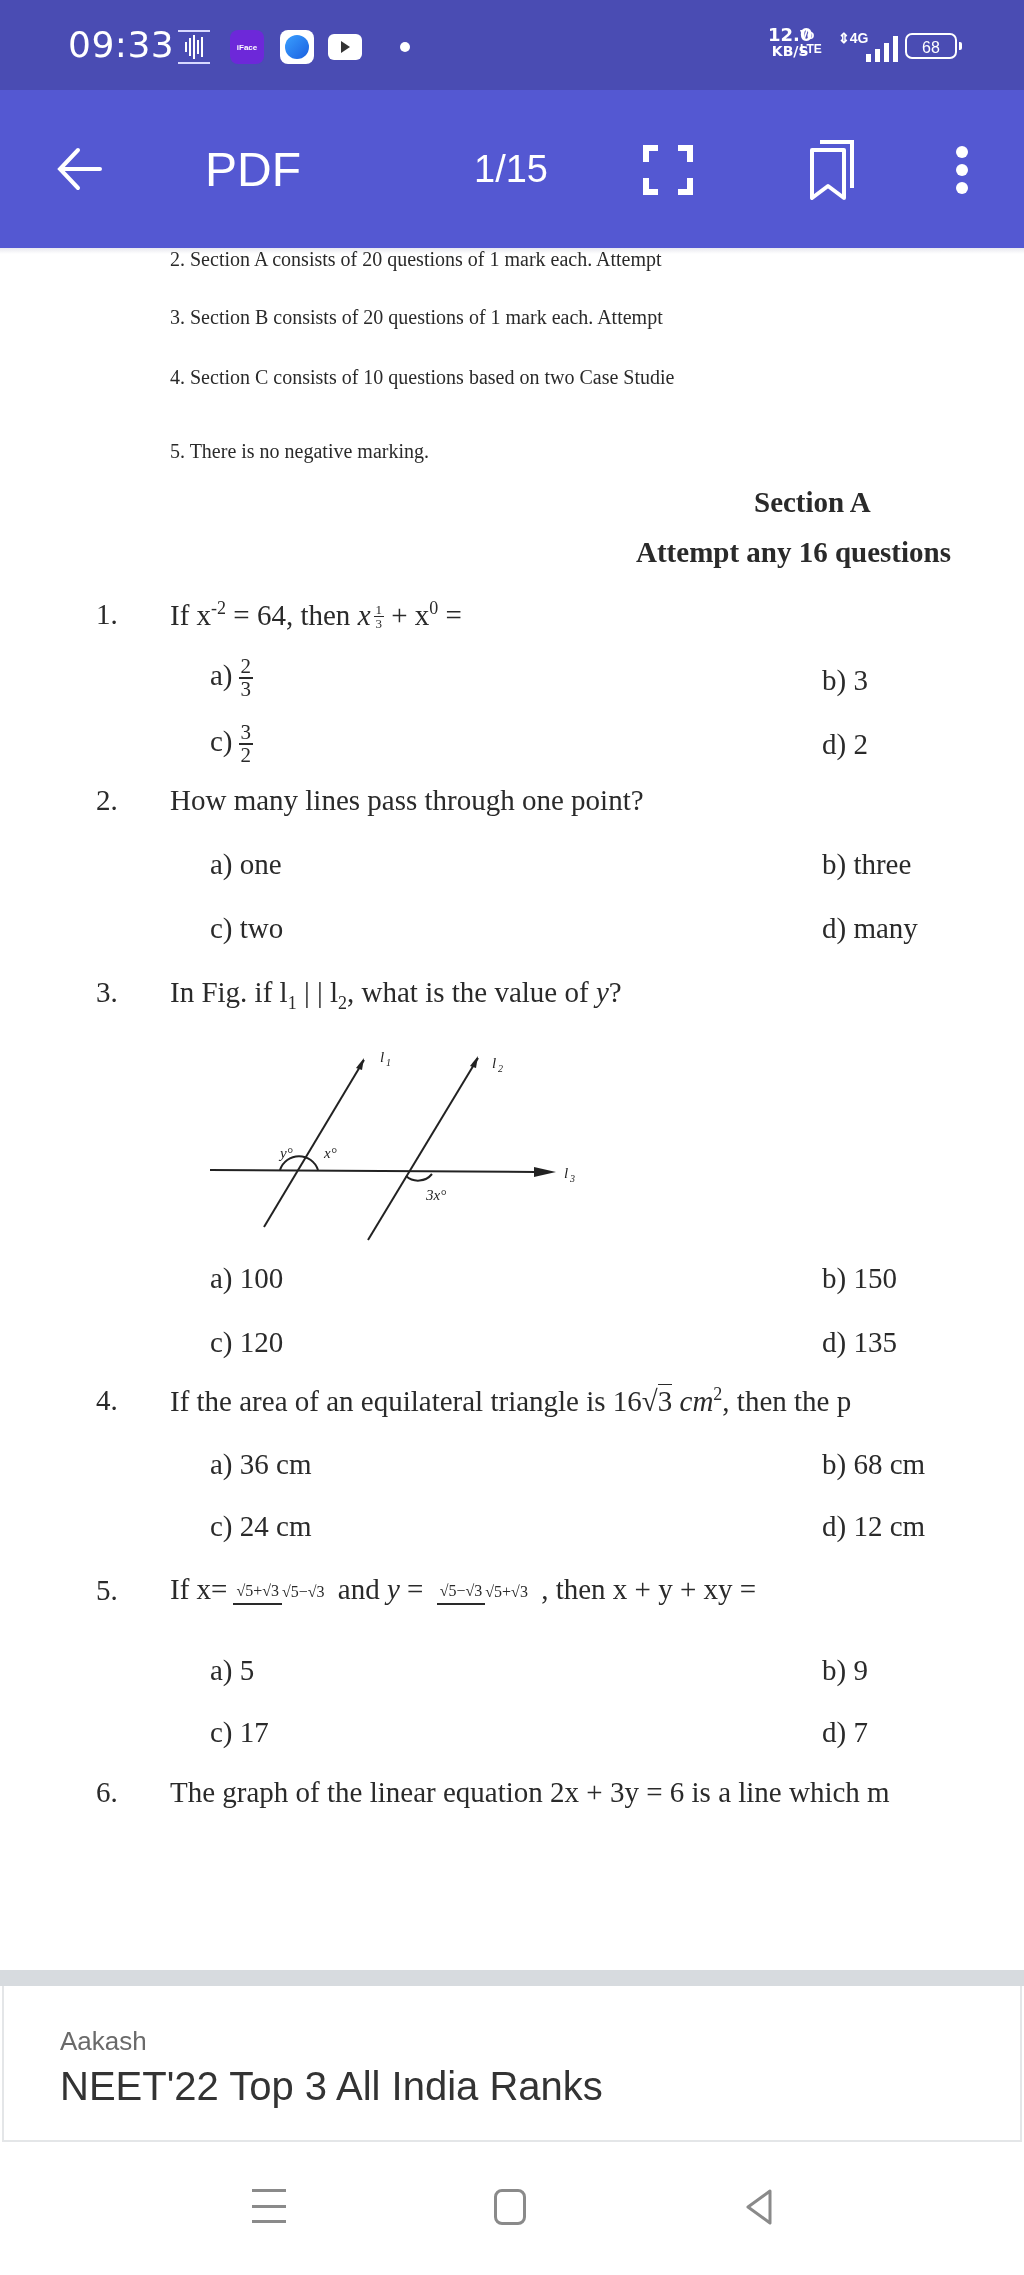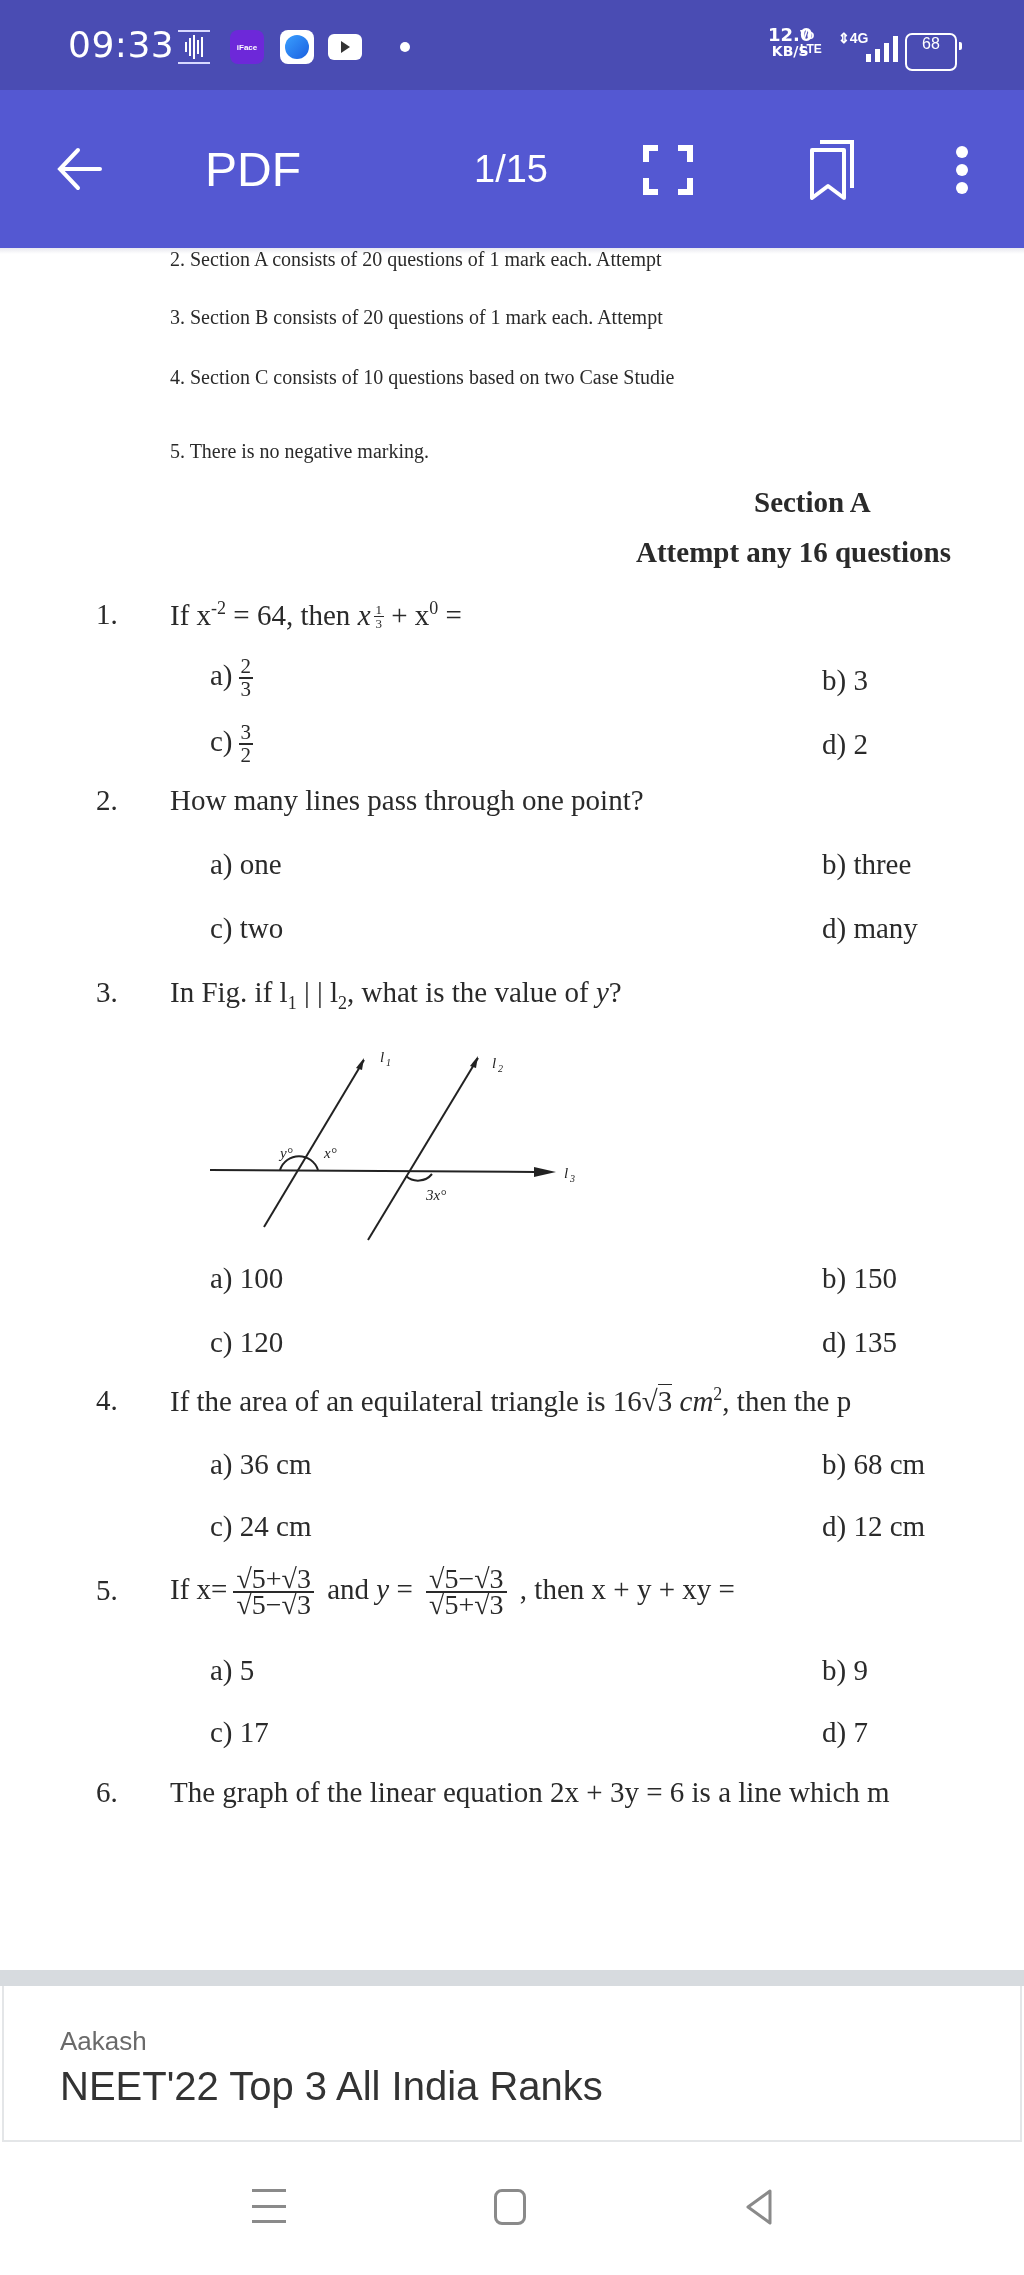--- a/index.html
+++ b/index.html
@@ -20,21 +20,21 @@
     .sb-blue b { display:block; width:24px; height:24px; border-radius:50%; background: linear-gradient(135deg,#3aa0ff,#1a5fe0); }
     .sb-yt { left: 328px; width: 34px; height: 26px; top: 34px; border-radius: 6px; background: #fff; display:flex; align-items:center; justify-content:center; }
     .sb-yt b { width:0; height:0; border-left: 9px solid #333; border-top: 6px solid transparent; border-bottom: 6px solid transparent; }
     .sb-dot { left: 400px; top: 42px; width: 10px; height: 10px; border-radius: 50%; background: #fff; }
     .sb-speed { position: absolute; left: 740px; top: 26px; font-size: 18px; line-height: 17px; text-align:center; font-weight: bold; font-family: "DejaVu Sans", sans-serif; margin-left: 28px; }
     .sb-speed .u { font-size: 14px; }
     .sb-volte { position: absolute; left: 800px; top: 28px; font-size: 12px; line-height: 14px; font-weight: bold; }
     .sb-net { position: absolute; left: 838px; top: 30px; font-size: 14px; font-weight: bold; }
     .sb-bars { position: absolute; left: 852px; top: 36px; display:flex; align-items:flex-end; gap:4px; height: 26px; }
     .sb-bars i { display:block; width:5px; background:#fff; }
-    .sb-battery { position: absolute; left: 905px; top: 33px; width: 52px; height: 38px; border: 2.5px solid #fff; border-radius: 7px; font-size: 16px; display:flex; align-items:flex-start; justify-content:center; }
+    .sb-battery { position: absolute; left: 905px; top: 33px; width: 52px; height: 26px; border: 2.5px solid #fff; border-radius: 7px; font-size: 16px; display:flex; align-items:flex-end; justify-content:center; }
     .sb-battery::after { content:""; position:absolute; right:-7px; top:7px; width:3px; height:8px; background:#fff; border-radius:0 2px 2px 0; }
 
     
     .app-bar {
       position: absolute; left: 0; top: 90px; width: 1024px; height: 158px;
       background: #5458d2; color: #fff;
     }
     .ab-back { position: absolute; left: 52px; top: 52px; width: 54px; height: 54px; cursor: pointer; }
     .ab-title { position: absolute; left: 205px; top: 52px; font-size: 48px; font-weight: normal; }
     .ab-page { position: absolute; left: 474px; top: 58px; font-size: 38px; }
@@ -53,21 +53,21 @@
     .qtext { position: absolute; left: 170px; font-size: 29px; white-space: nowrap; }
     .opt { position: absolute; font-size: 29px; white-space: nowrap; }
     .opt-left { left: 210px; }
     .opt-right { left: 822px; }
     .frac { display: inline-flex; flex-direction: column; align-items: center; vertical-align: middle; font-size: 21px; line-height: 21px; margin-left: 6px; }
     .frac .num { border-bottom: 2px solid #2a2a2a; padding: 0 2px; }
     .sup { font-size: 18px; vertical-align: super; }
     .sub { font-size: 18px; vertical-align: sub; }
     .it { font-style: italic; }
     .rad { border-top: 1.5px solid #2a2a2a; }
-    .bigfrac { display: inline-flex; flex-direction: column; align-items: center; vertical-align: middle; font-size: 28px; line-height: 24px; margin: 0 6px; }
+    .bigfrac { display: inline-flex; flex-direction: row; align-items: center; vertical-align: middle; font-size: 16px; line-height: 24px; margin: 0 6px; }
     .bigfrac .num { border-bottom: 2px solid #2a2a2a; padding: 0 3px; }
 
     .figure { position: absolute; left: 196px; top: 780px; width: 396px; height: 220px; }
 
     
     .ad-gap { position: absolute; left: 0; top: 1970px; width: 1024px; height: 16px; background: #d7dbdf; }
     .ad { position: absolute; left: 2px; top: 1986px; width: 1020px; height: 156px; background: #fff; border-left: 2px solid #e4e6e8; border-right: 2px solid #e4e6e8; border-bottom: 2px solid #e4e6e8; }
     .ad-brand { position: absolute; left: 56px; top: 40px; font-size: 26px; color: #6a6a6a; }
     .ad-headline { position: absolute; left: 56px; top: 78px; font-size: 40px; color: #333; }
     .ad-cta { position: absolute; left: 696px; top: 42px; width: 302px; height: 88px; border-radius: 8px; background: #1a8cf0; color: #fff; font-size: 30px; display:flex; align-items:center; justify-content:center; cursor:pointer; }

